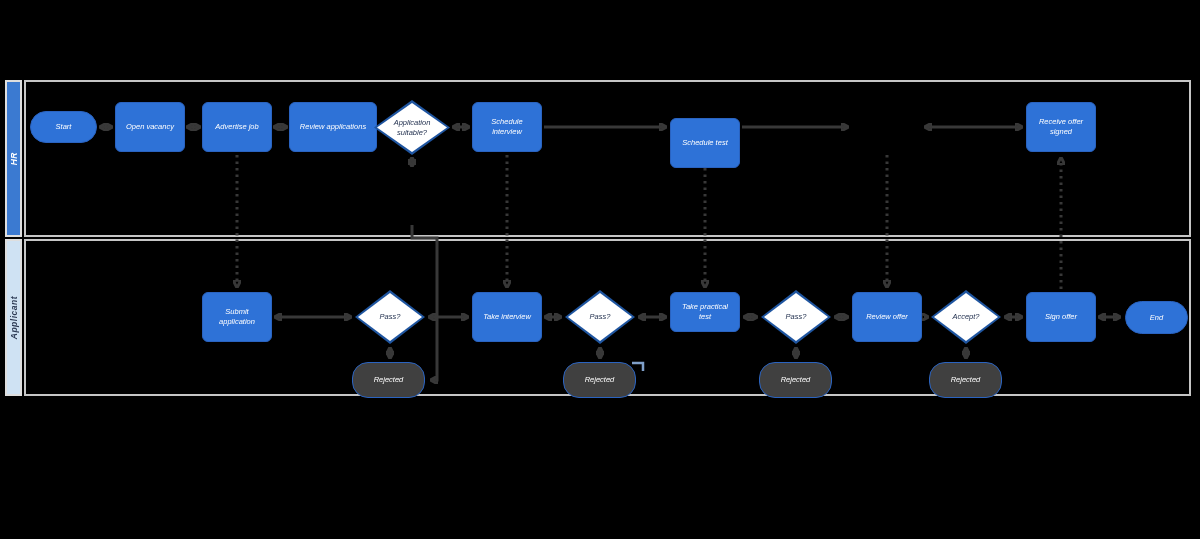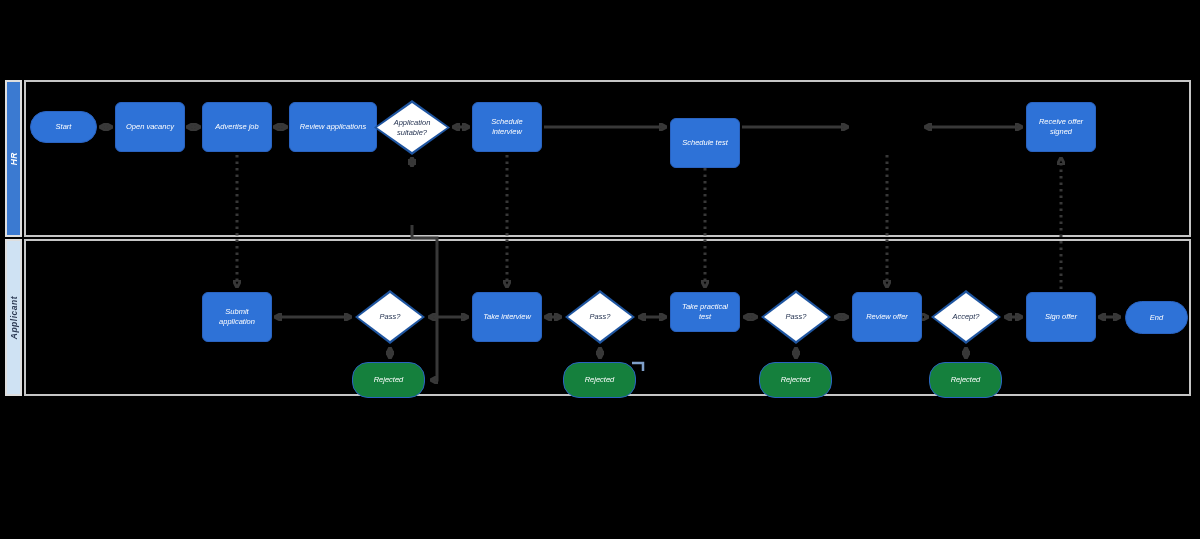--- a/index.html
+++ b/index.html
@@ -28,21 +28,21 @@
     text-align:center;font-style:italic;font-size:7.5px;line-height:1.3;color:#fff;
     padding:2px 4px;z-index:3;
   }
   .proc{
     background:#2e72d7;border:1px solid #2a63c0;border-radius:6px;
   }
   .term{
     background:#2e72d7;border:1px solid #2a63c0;border-radius:999px;
   }
   .rej{
-    background:#15803d;border:1px solid #2a63c0;border-radius:16px;
+    background:#404040;border:1px solid #2a63c0;border-radius:16px;
   }
   .diamond{
     background:transparent;color:#1c2b4a;padding:0 10px;
   }
   .diamond::before{
     content:"";position:absolute;inset:0;
     clip-path:polygon(50% 0,100% 50%,50% 100%,0 50%);
     background:#1f55a0;z-index:-2;
   }
   .diamond::after{

